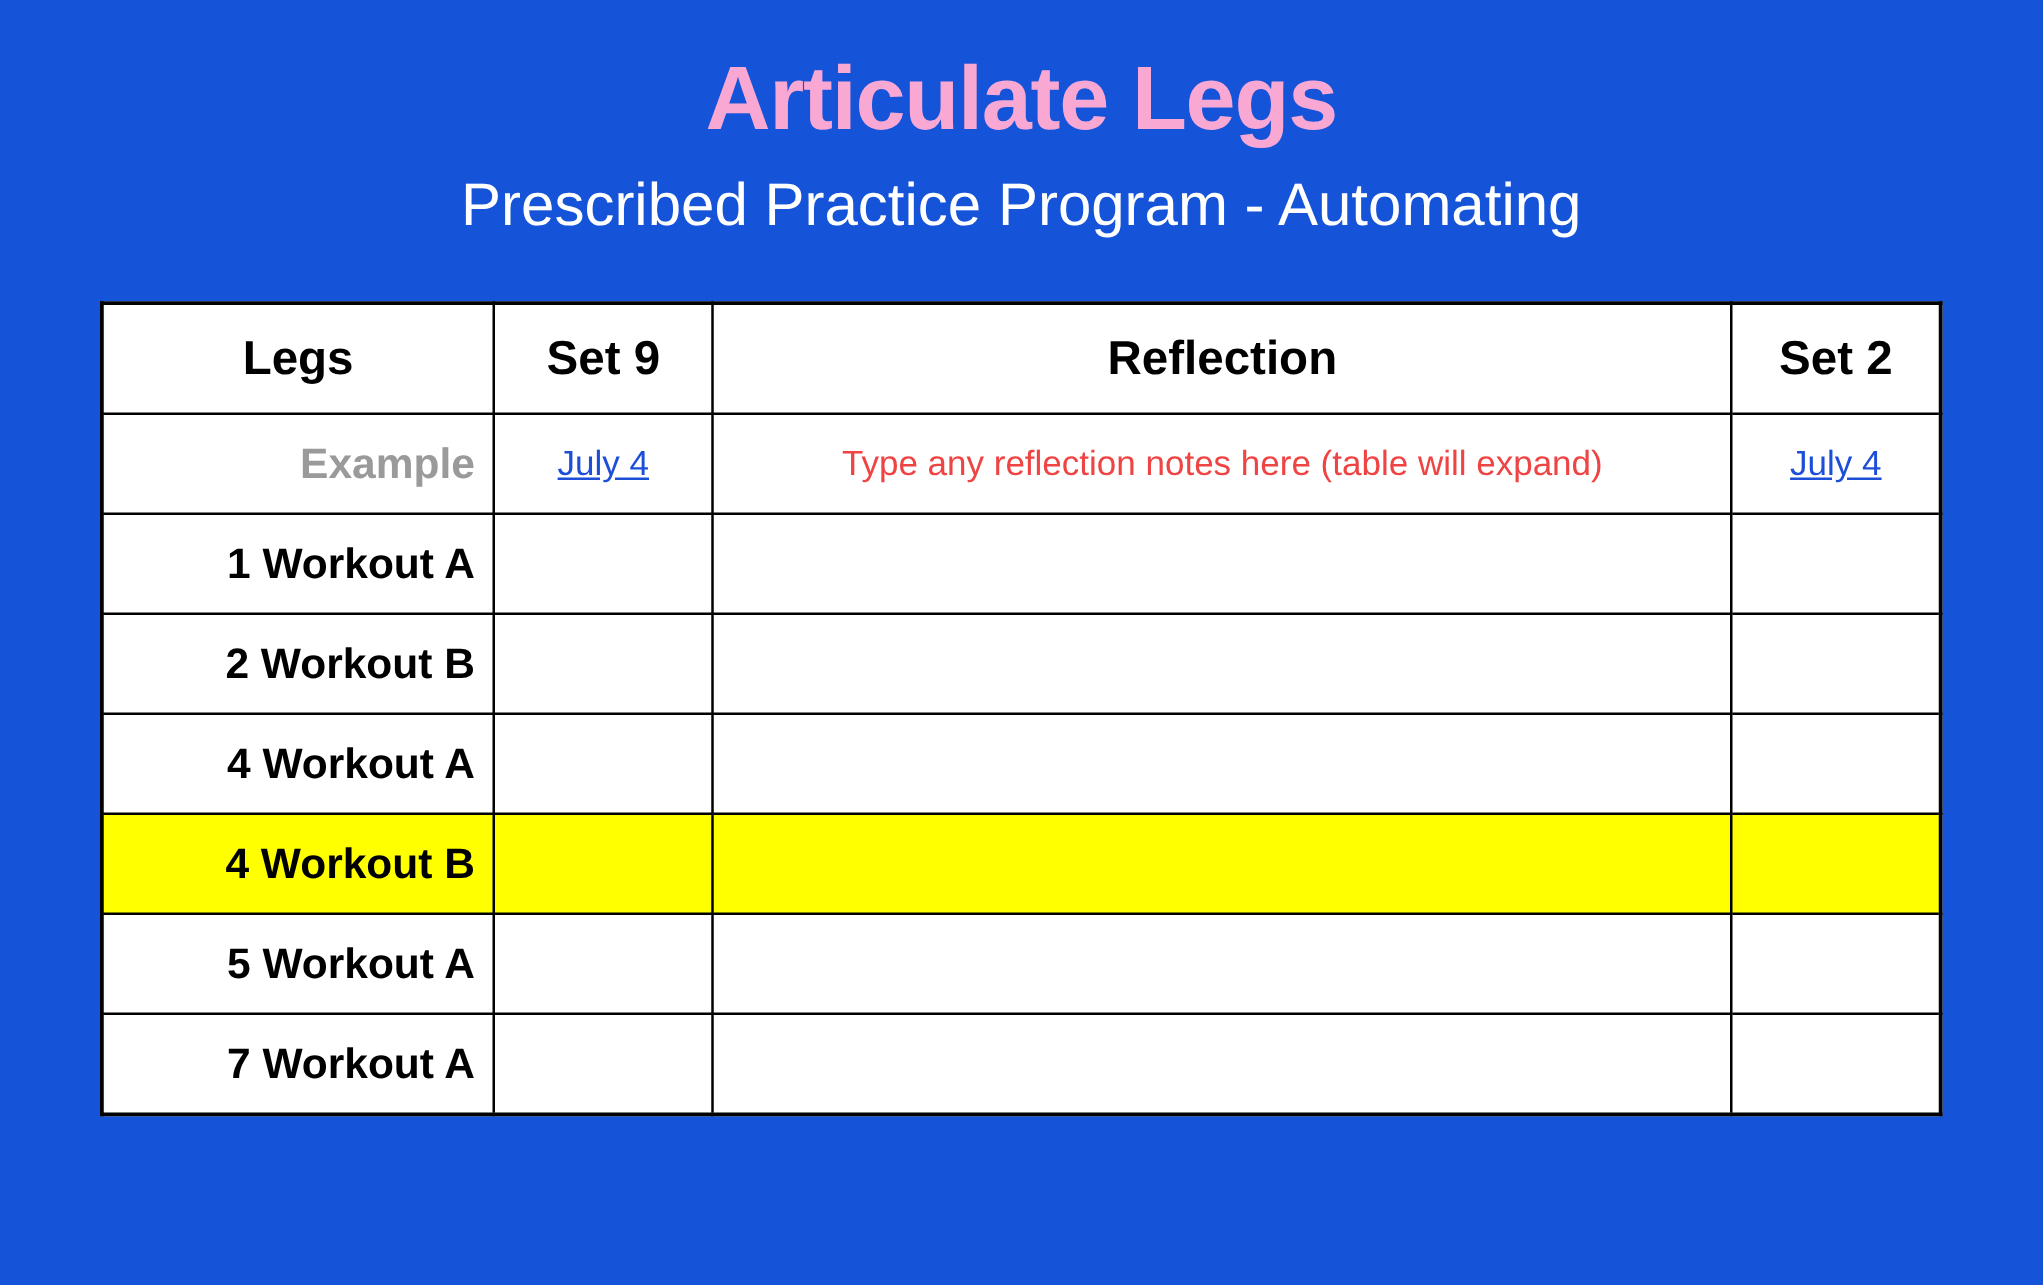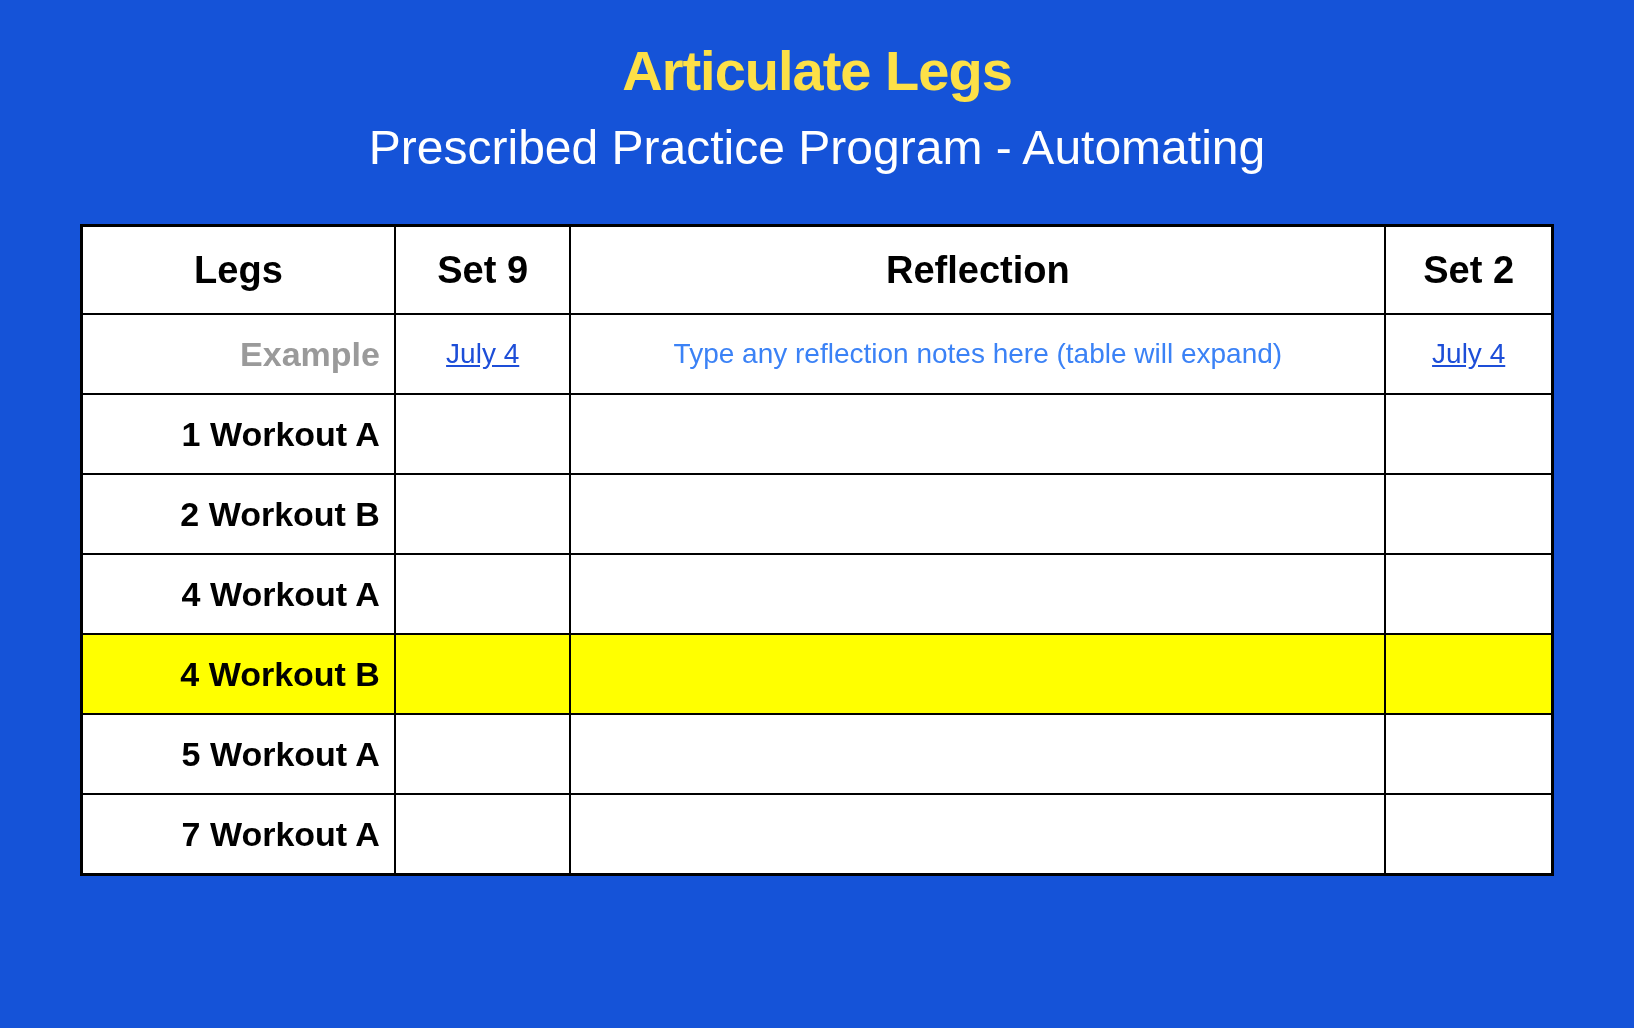--- a/index.html
+++ b/index.html
@@ -18,22 +18,22 @@
     width: 1634px;
     height: 1028px;
     background: #1553d8;
     box-sizing: border-box;
   }
   .header {
     text-align: center;
     padding-top: 42px;
   }
   .title {
-    color: #fde047;
-    font-size: 56px;
+    color: #f9a8d4;
+    font-size: 72px;
     font-weight: bold;
     letter-spacing: -1px;
     line-height: 1.05;
     margin: 0;
   }
   .subtitle {
     color: #ffffff;
     font-size: 48px;
     font-weight: normal;
     line-height: 1.2;
@@ -83,21 +83,21 @@
   }
   td.set-cell {
     text-align: center;
     font-size: 28px;
     color: #1d4ed8;
     text-decoration: underline;
   }
   td.refl-cell {
     text-align: center;
     font-size: 28px;
-    color: #3b82f6;
+    color: #ef4444;
   }
   tr.highlight td {
     background: #ffff00;
   }
   tr.blank td {
     height: 78px;
   }
 </style>
 </head>
 <body>

